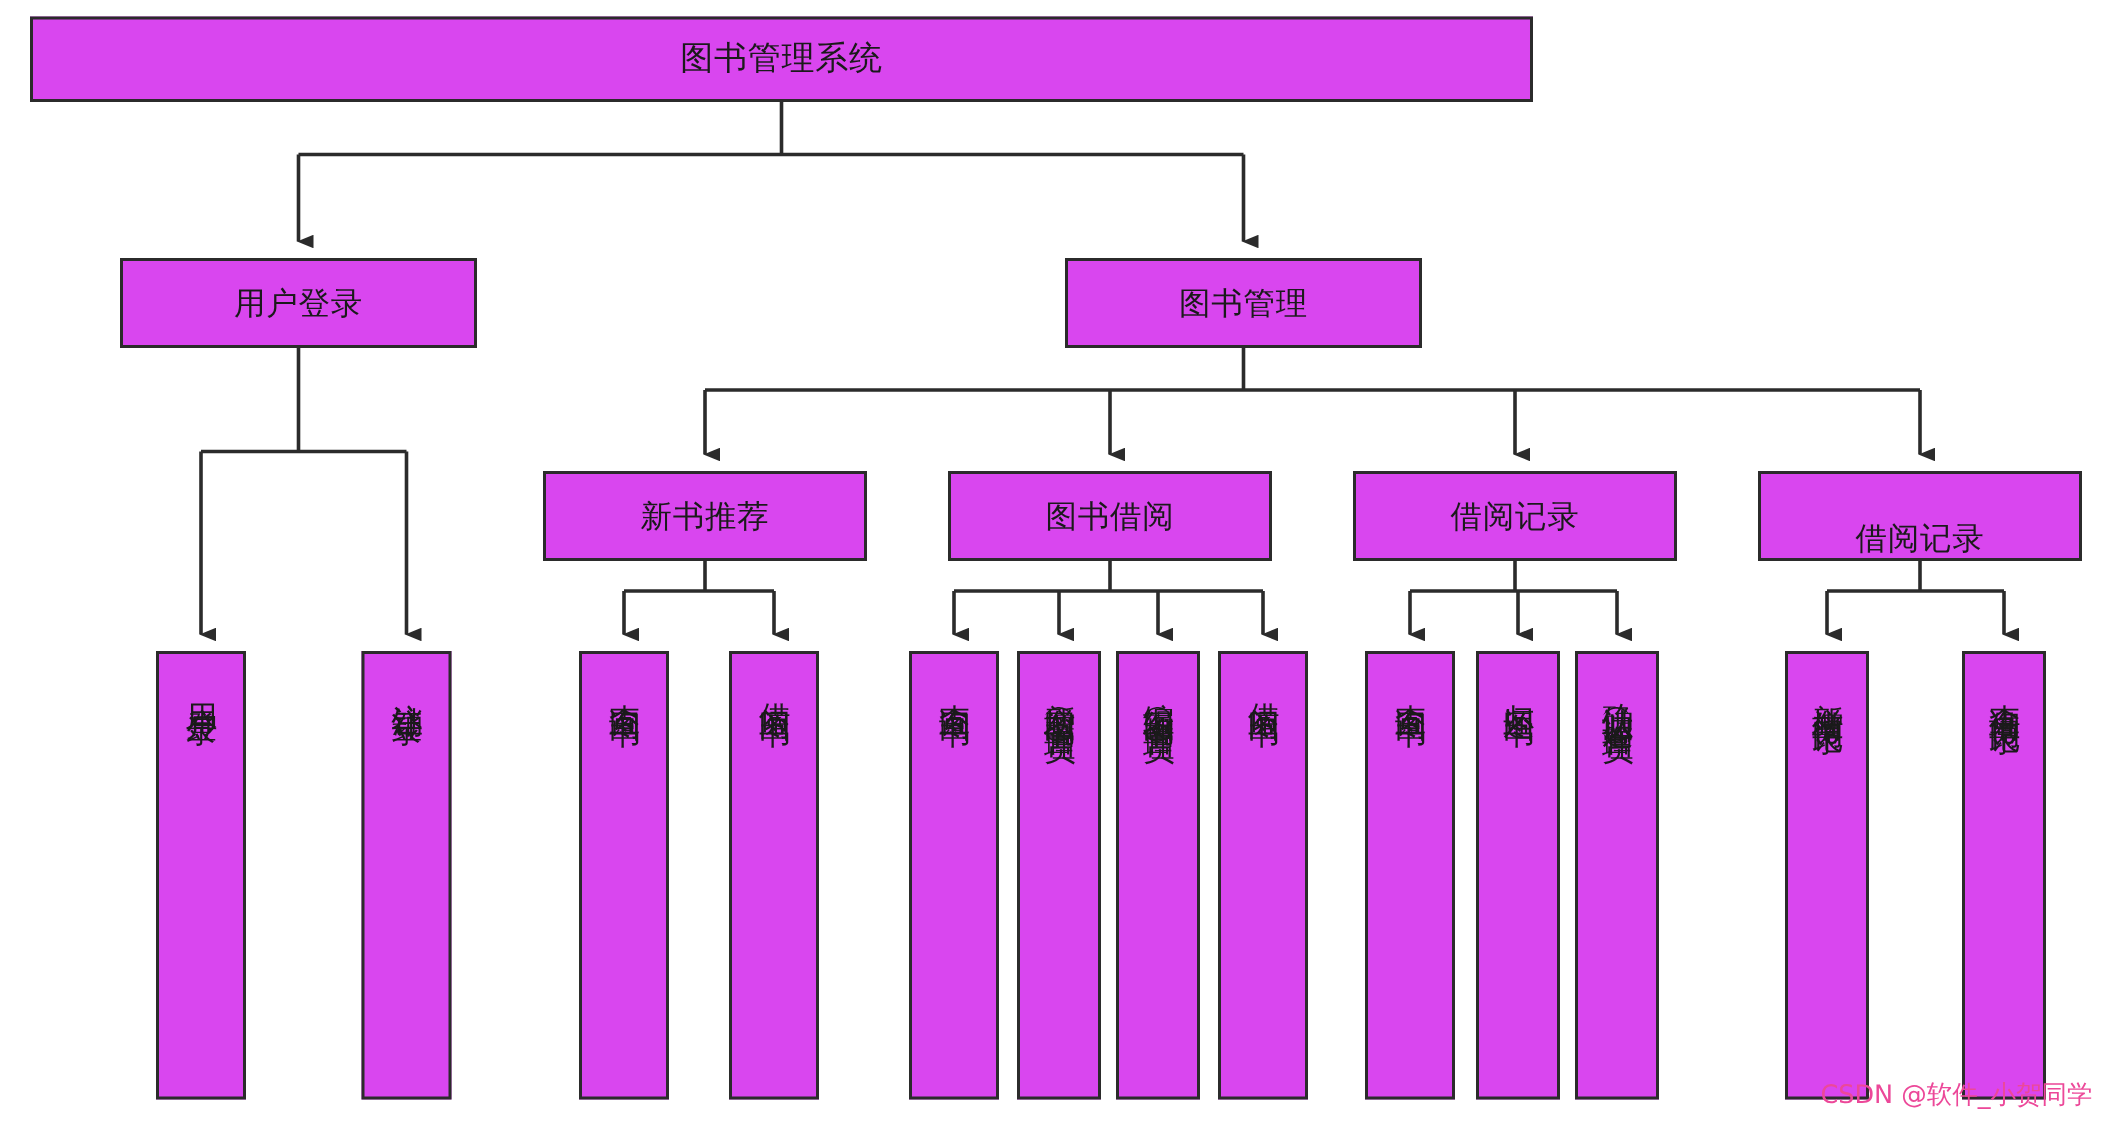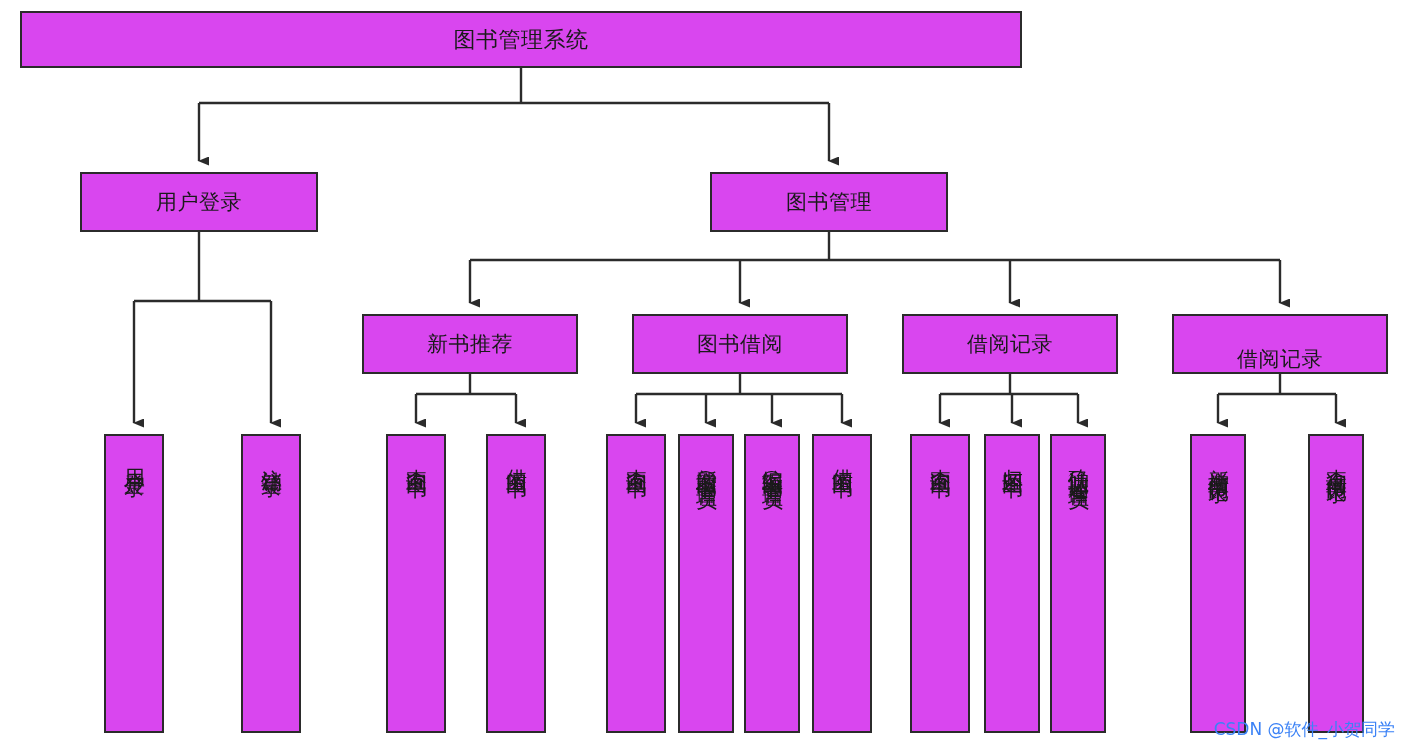--- a/index.html
+++ b/index.html
@@ -61,21 +61,21 @@
     font-size: 21px;
     letter-spacing: 3px;
     line-height: 1;
     white-space: nowrap;
   }
   .watermark {
     position: absolute;
     right: 10px;
     bottom: 6px;
     font-size: 17px;
-    color: #3b82f6;
+    color: #ec4899;
     white-space: nowrap;
     user-select: none;
   }
 </style>
 </head>
 <body>
 
 <div id="diagram-root">
 
   <svg id="connector-layer" viewBox="0 0 1405 747" width="1405" height="747" xmlns="http://www.w3.org/2000/svg">

